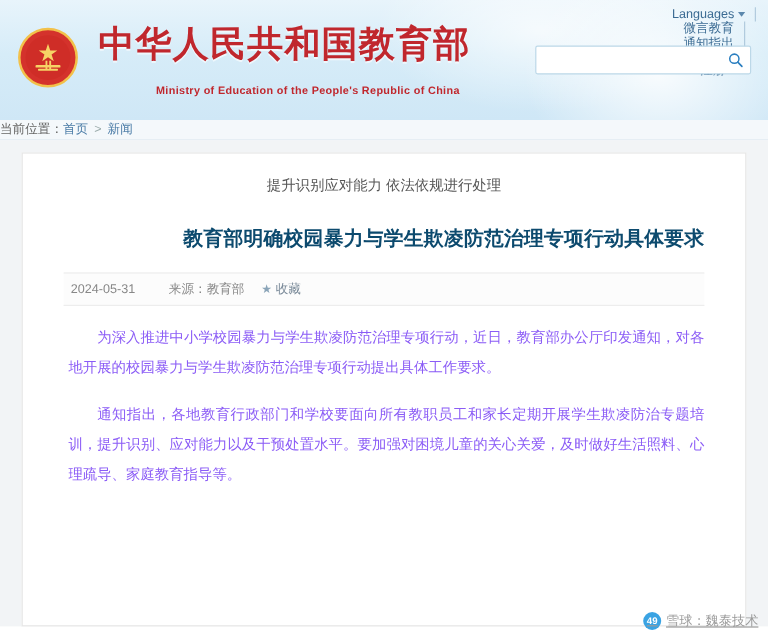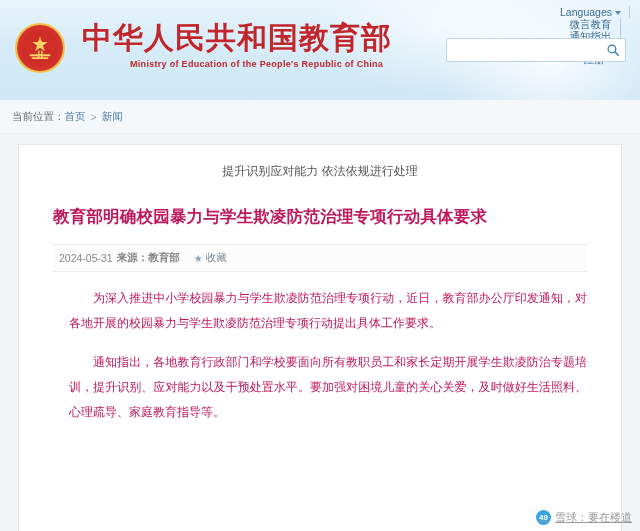--- a/index.html
+++ b/index.html
@@ -80,21 +80,21 @@
   .title-cn {
     font-family: "DejaVu Sans", sans-serif;
     font-size: 30px;
     font-weight: bold;
     letter-spacing: 1px;
     color: #c0272d;
     line-height: 36px;
     text-shadow: 0 1px 0 rgba(255,255,255,0.6);
   }
   .title-en {
-    margin-top: 3px;
+    margin-top: 14px;
     font-size: 9px;
     font-weight: bold;
     letter-spacing: 0.3px;
     color: #c0272d;
     padding-left: 48px;
   }
 
   .search-wrap {
     position: absolute;
     right: 14px; top: 38px;
@@ -121,26 +121,25 @@
   .search-btn {
     width: 26px; height: 22px;
     display: flex; align-items: center; justify-content: center;
     cursor: pointer;
     background: transparent;
     border: none;
   }
 
   
   .crumb-bar {
-    height: 34px;
+    height: 17px;
     background: #f4f8fb;
     border-bottom: 1px solid #e3ecf2;
     display: flex;
     align-items: center;
-    padding-left: 12px;
     font-size: 10.5px;
     color: #666;
   }
   .crumb-bar .sep { margin: 0 5px; color: #9aa; }
   .crumb-link { color: #4a7ba6; cursor: pointer; text-align: center; }
 
   
   .page {
     background: #f2f4f6;
     padding: 10px 0 0 0;
@@ -154,53 +153,53 @@
     min-height: 100%;
     padding: 18px 34px 10px 34px;
   }
   .kicker {
     text-align: center;
     font-size: 12px;
     color: #555;
     margin-bottom: 24px;
   }
   .headline {
-    text-align: left;
+    text-align: right;
     font-size: 16.5px;
     font-weight: bold;
-    color: #be185d;
+    color: #0c4a6e;
     line-height: 24px;
     letter-spacing: 0.2px;
   }
   .meta {
     margin-top: 16px;
     border-top: 1px solid #ededed;
     border-bottom: 1px solid #ededed;
     height: 28px;
     display: flex;
     align-items: center;
     font-size: 10.5px;
     color: #888;
     background: #fcfcfc;
     padding: 0 6px;
   }
-  .meta .m-date { margin-right: 4px; text-align: center; }
-  .meta .m-source { margin-right: 14px; font-weight: bold; }
+  .meta .m-date { margin-right: 28px; text-align: center; }
+  .meta .m-source { margin-right: 14px; }
   .meta .m-fav {
     display: flex; align-items: center; gap: 3px;
     color: #7a8a99; cursor: pointer;
   }
   .star { color: #8aa4b8; font-size: 10px; }
 
   .content { margin-top: 14px; }
   .content p {
-    margin: 0 0 14px 16px;
+    margin: 0 0 14px 4px;
     font-size: 12px;
     line-height: 25px;
-    color: #be185d;
+    color: #8b5cf6;
     text-indent: 2em;
     text-align: justify;
     font-family: "DejaVu Sans", sans-serif;
   }
 
   
   .watermark {
     position: absolute;
     right: 8px;
     bottom: 6px;
@@ -293,16 +292,16 @@
       <div class="content">
         <p>为深入推进中小学校园暴力与学生欺凌防范治理专项行动，近日，教育部办公厅印发通知，对各地开展的校园暴力与学生欺凌防范治理专项行动提出具体工作要求。</p>
         <p>通知指出，各地教育行政部门和学校要面向所有教职员工和家长定期开展学生欺凌防治专题培训，提升识别、应对能力以及干预处置水平。要加强对困境儿童的关心关爱，及时做好生活照料、心理疏导、家庭教育指导等。</p>
 
       </div>
     </div>
   </div>
 
   <div class="watermark">
     <span class="wm-badge">49</span>
-    <span>雪球：要在楼道</span>
+    <span>雪球：魏泰技术</span>
   </div>
 
 </div>
 
 </body></html>

